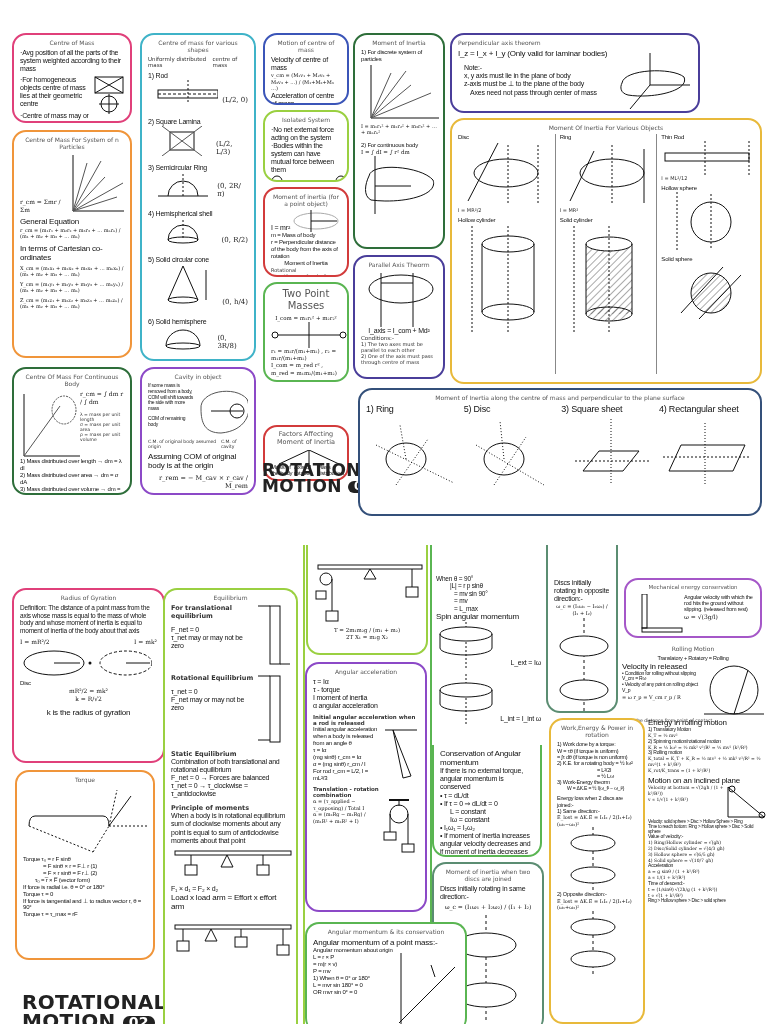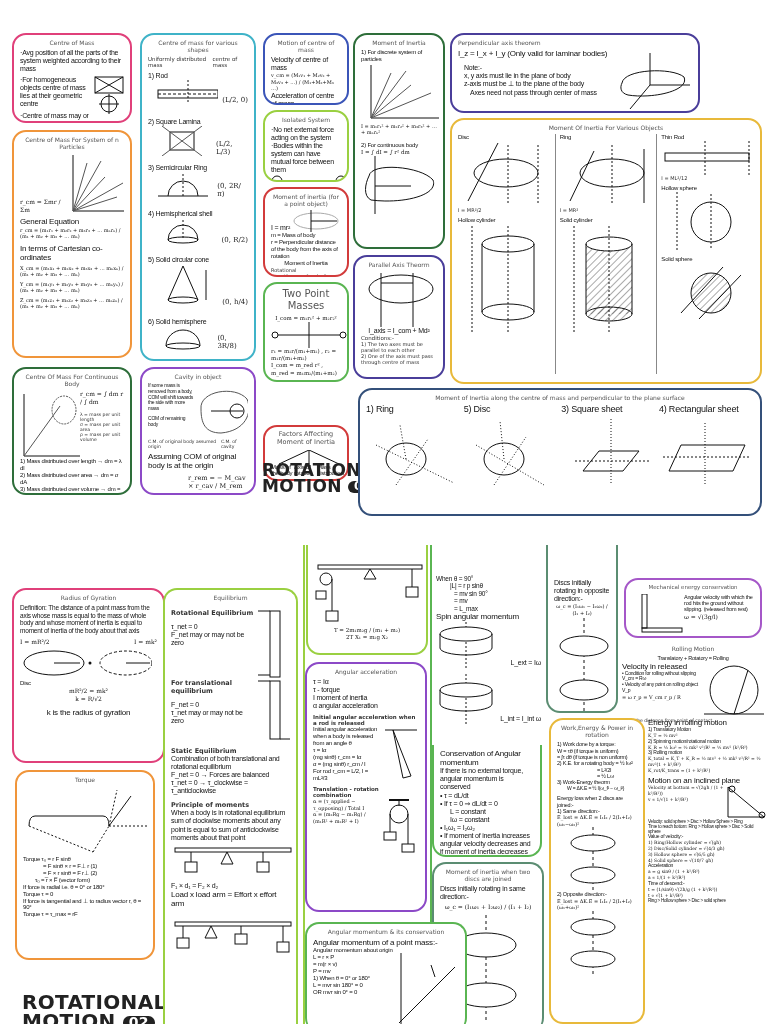--- a/index.html
+++ b/index.html
@@ -383,21 +383,21 @@
         <path d="M6 26 C4 8, 40 2, 52 16 C58 30, 50 48, 26 50 C10 50, 6 40, 6 26Z" fill="none" stroke="#555"></path>
         <circle cx="42" cy="28" r="7" fill="none" stroke="#111"></circle>
         <line x1="16" y1="28" x2="48" y2="28" stroke="#111"></line>
       </svg>
   </div>
   <div class="row small-note" style="font-size:4.5px;">
     <span>C.M. of original body assumed origin</span>
     <span>C.M. of cavity</span>
   </div>
   <div class="hand med" style="margin-top:3px;">Assuming COM of original body is at the origin</div>
-  <div class="formula" style="text-align:left;margin-top:3px;margin-left:40px;">r_rem = − M_cav × r_cav / M_rem</div>
+  <div class="formula" style="text-align:right;margin-top:3px;">r_rem = − M_cav × r_cav / M_rem</div>
 </div>
 
 <div class="card navy" style="left:358px;top:388px;width:404px;height:128px;">
   <div class="card-title">Moment of Inertia along the centre of mass and perpendicular to the plane surface</div>
   <div style="display:flex;justify-content:space-between;">
     <div style="width:95px;">
       <div class="hand big">1) Ring</div>
       <svg width="95" height="80">
           <ellipse cx="40" cy="44" rx="20" ry="16" fill="none" stroke="#111"></ellipse>
           <line x1="40" y1="44" x2="34" y2="10" stroke="#111" stroke-dasharray="1,2"></line>
@@ -473,42 +473,42 @@
   <div class="hand" style="font-size:6px;">Torque τ = τ_max = rF</div>
 </div>
 
 <div class="title-block" style="left:22px;top:993px;font-size:20px;">
   <div>ROTATIONAL</div>
   <div><span>MOTION</span> <span class="badge">02</span></div>
 </div>
 
 <div class="card lime" style="left:163px;top:588px;width:135px;height:440px;border-bottom:none;border-radius:14px 14px 0 0;">
   <div class="card-title">Equilibrium</div>
+  <div style="display:flex;">
+    <div style="flex:1;">
+      <div class="bold-sans">For translational equilibrium</div>
+      <div class="hand" style="margin-top:6px;">F_net = 0</div>
+      <div class="hand">τ_net may or may not be zero</div>
+    </div>
+    <svg width="34" height="62">
+        <rect x="14" y="2" width="10" height="58" fill="none" stroke="#111"></rect>
+        <line x1="2" y1="2" x2="14" y2="2" stroke="#111"></line>
+        <line x1="24" y1="60" x2="34" y2="60" stroke="#111"></line>
+      </svg>
+  </div>
   <div style="display:flex;margin-top:8px;">
     <div style="flex:1;">
       <div class="bold-sans">Rotational Equilibrium</div>
       <div class="hand" style="margin-top:6px;">τ_net = 0</div>
       <div class="hand">F_net may or may not be zero</div>
     </div>
     <svg width="34" height="70">
         <rect x="14" y="2" width="10" height="66" fill="none" stroke="#111"></rect>
         <line x1="2" y1="2" x2="14" y2="2" stroke="#111"></line>
         <line x1="2" y1="66" x2="14" y2="66" stroke="#111"></line>
-      </svg>
-  </div>
-  <div style="display:flex;">
-    <div style="flex:1;">
-      <div class="bold-sans">For translational equilibrium</div>
-      <div class="hand" style="margin-top:6px;">F_net = 0</div>
-      <div class="hand">τ_net may or may not be zero</div>
-    </div>
-    <svg width="34" height="62">
-        <rect x="14" y="2" width="10" height="58" fill="none" stroke="#111"></rect>
-        <line x1="2" y1="2" x2="14" y2="2" stroke="#111"></line>
-        <line x1="24" y1="60" x2="34" y2="60" stroke="#111"></line>
       </svg>
   </div>
   <div class="bold-sans" style="margin-top:6px;">Static Equilibrium</div>
   <div class="hand">Combination of both translational and rotational equilibrium</div>
   <div class="hand">F_net = 0 → Forces are balanced</div>
   <div class="hand">τ_net = 0 → τ_clockwise = τ_anticlockwise</div>
   <div class="bold-sans" style="margin-top:6px;">Principle of moments</div>
   <div class="hand">When a body is in rotational equilibrium sum of clockwise moments about any point is equal to sum of anticlockwise moments about that point</div>
   <svg width="124" height="40">
       <rect x="4" y="6" width="116" height="4" fill="none" stroke="#111"></rect>

